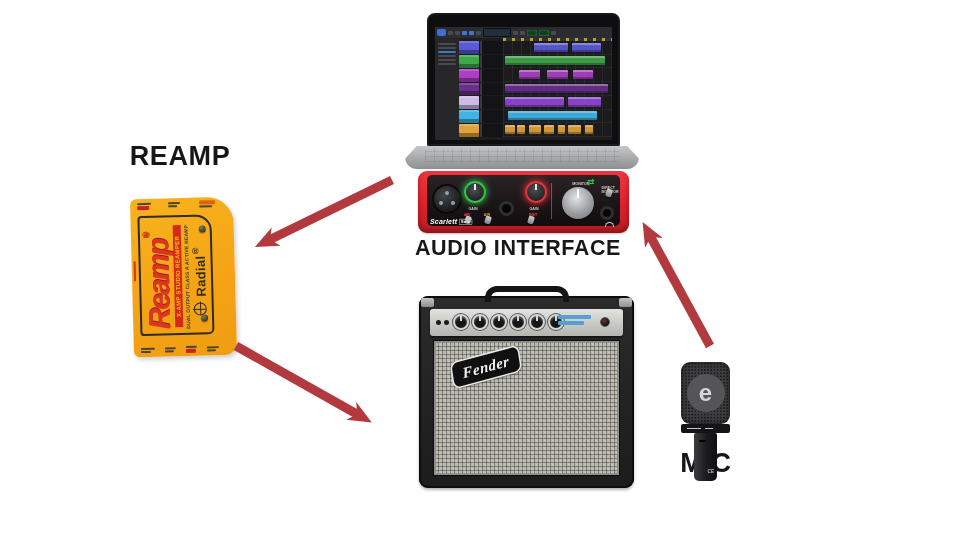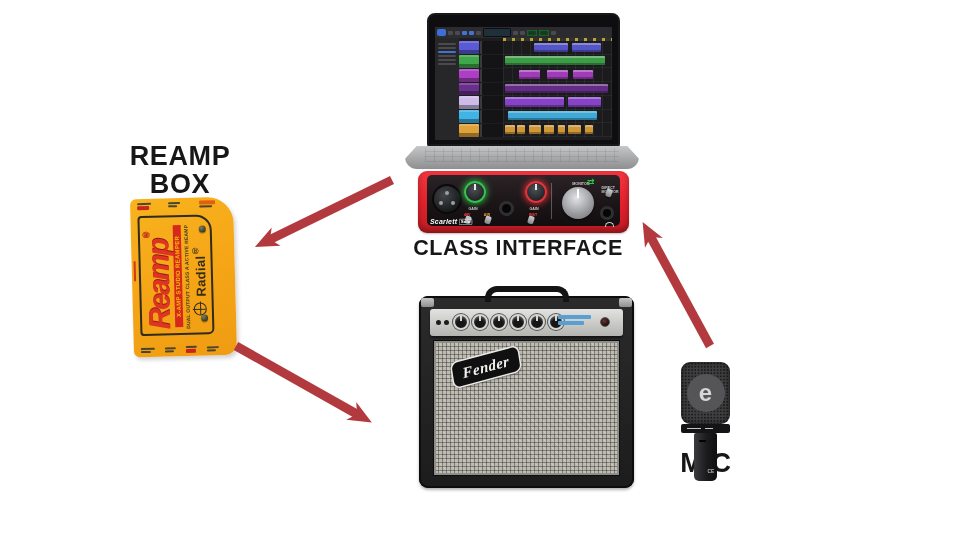--- a/index.html
+++ b/index.html
@@ -166,23 +166,22 @@
         <path d="M2 3 L23 12 L2 21 L8 12 Z" fill="#b23a3e"></path>
       </marker>
     </defs>
   <line x1="392" y1="180" x2="265" y2="242" stroke="#b23a3e" stroke-width="9" marker-end="url(#ah)"></line>
       <line x1="236" y1="346" x2="362" y2="417" stroke="#b23a3e" stroke-width="9" marker-end="url(#ah)"></line>
       <line x1="710" y1="346" x2="648" y2="232" stroke="#b23a3e" stroke-width="9" marker-end="url(#ah)"></line>
     </svg>
 
   <div class="dlabel" style="left:110px;top:142px;width:140px;">
     <div>REAMP</div>
-    <div>BOX</div>
-  </div>
-  <div class="dlabel" style="left:406px;top:237px;width:224px;font-size:21.5px;">CLASS INTERFACE</div>
+  </div>
+  <div class="dlabel" style="left:406px;top:237px;width:224px;font-size:21.5px;">AUDIO INTERFACE</div>
   <div class="dlabel" style="left:666px;top:449px;width:80px;">MIC</div>
 
   <div class="lt-hinge"></div>
   <div class="lt-screen">
     <div class="daw">
       <div class="daw-toolbar">
         <div class="tb-cloud"></div>
         <div class="tb-pill"></div>
           <div class="tb-pill"></div>
           <div class="tb-pill blue"></div>

